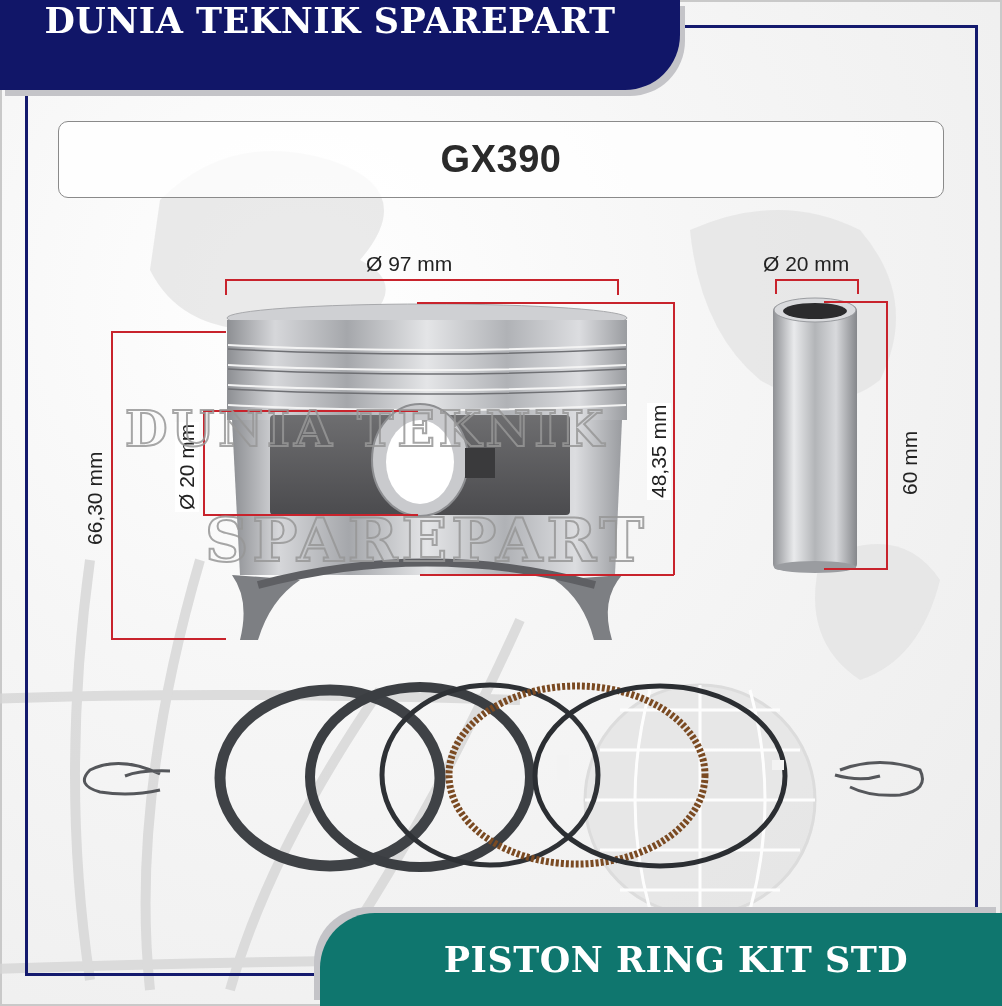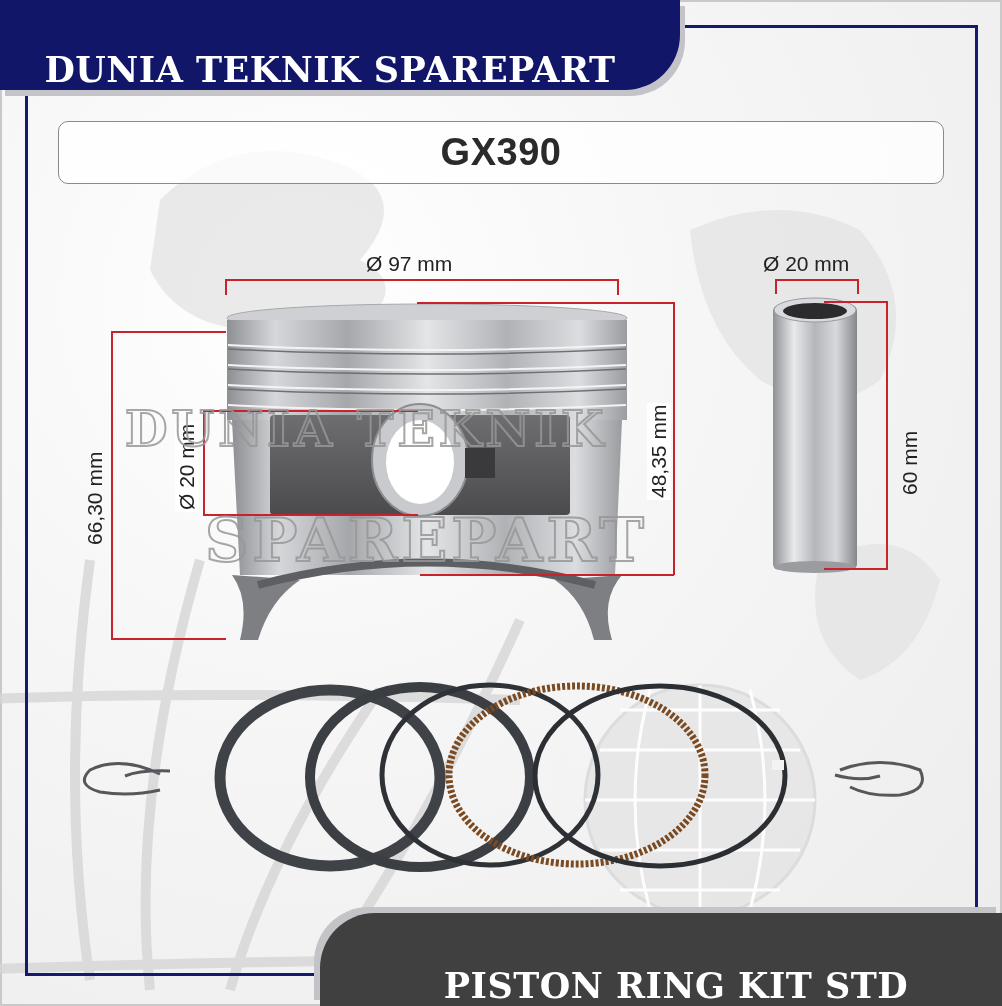--- a/index.html
+++ b/index.html
@@ -19,39 +19,39 @@
   }
   .frame {
     position: absolute; left: 25px; top: 25px; width: 953px; height: 951px;
     border: 3px solid #141a6e;
   }
   .banner-top {
     position: absolute; left: 0; top: 0; width: 680px; height: 90px;
     background: #111668;
     border-bottom-right-radius: 55px;
     box-shadow: 5px 6px 0 #c4c4c8;
-    display: flex; align-items: flex-end; justify-content: center;
+    display: flex; align-items: flex-start; justify-content: center;
   }
   .banner-top span, .banner-bottom span {
     font-family: "DejaVu Serif", serif;
     font-weight: bold;
     color: #ffffff;
     letter-spacing: 0.5px;
   }
   .banner-top span { font-size: 35px; padding-right: 20px; }
   .banner-bottom {
     position: absolute; left: 320px; top: 913px; width: 682px; height: 93px;
-    background: #404040;
+    background: #0f766e;
     border-top-left-radius: 55px;
     box-shadow: -6px -6px 0 #c4c4c8;
-    display: flex; align-items: flex-end; justify-content: center;
+    display: flex; align-items: center; justify-content: center;
   }
   .banner-bottom span { font-size: 35px; padding-left: 30px; }
   .model-box {
-    position: absolute; left: 58px; top: 121px; width: 886px; height: 63px;
+    position: absolute; left: 58px; top: 121px; width: 886px; height: 77px;
     border: 1.5px solid #8a8a8a;
     border-radius: 10px;
     background: rgba(255,255,255,0.78);
     display: flex; align-items: center; justify-content: center;
   }
   .model-box span {
     font-family: "Liberation Sans", sans-serif;
     font-weight: bold; font-size: 38px; color: #2a2a2a;
     letter-spacing: 0.5px;
   }

